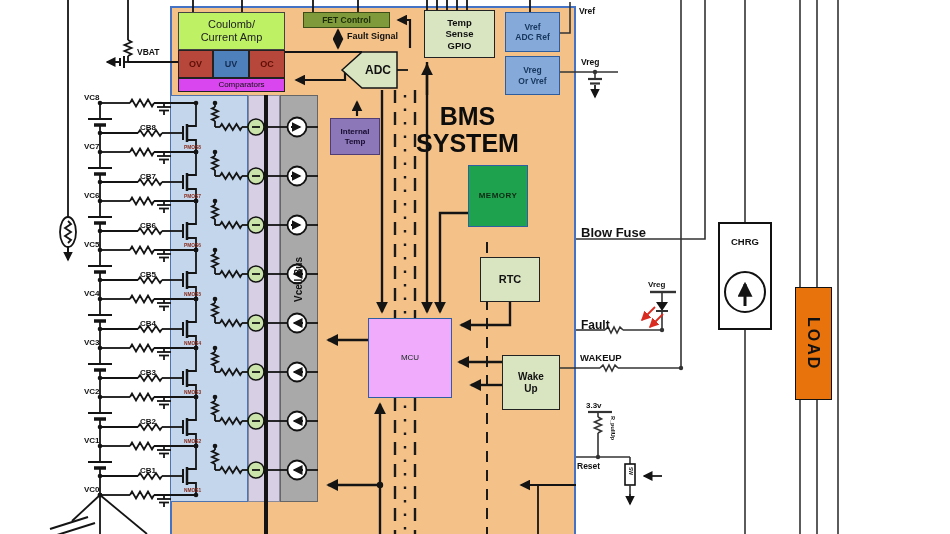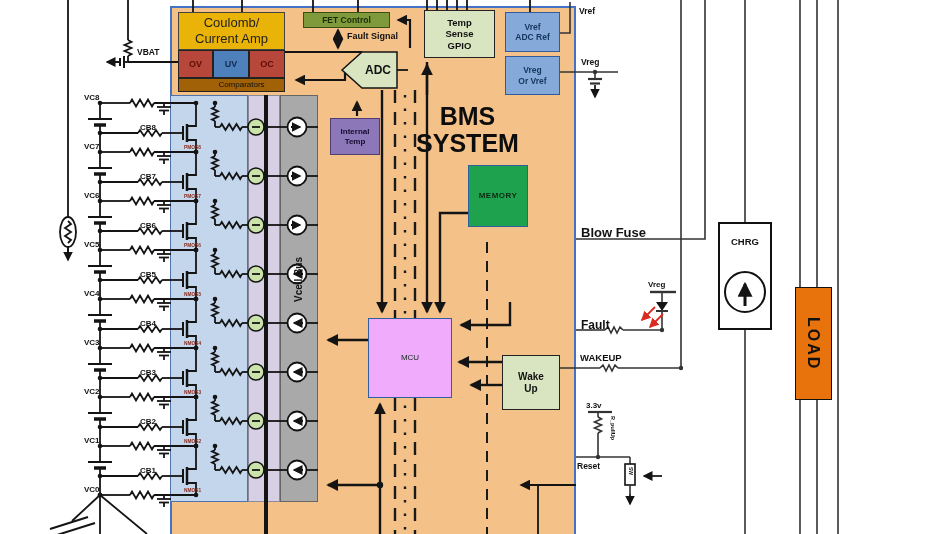--- a/index.html
+++ b/index.html
@@ -20,34 +20,34 @@
   <div class="abs" style="left:248px;top:95px;width:32px;height:407px;background:#D7D0E5;border:1px solid #8a8a9a;box-sizing:border-box;"></div>
   <div class="abs" style="left:280px;top:95px;width:38px;height:407px;background:#A9A9A9;border:1px solid #666;box-sizing:border-box;"></div>
 
   <svg class="layer" width="950" height="534">
     <line x1="395" y1="90" x2="395" y2="534" stroke="#1a1a1a" stroke-width="2.4" stroke-dasharray="13 9"></line>
     <line x1="405" y1="95" x2="405" y2="534" stroke="#1a1a1a" stroke-width="2.4" stroke-dasharray="2.5 11"></line>
     <line x1="415" y1="90" x2="415" y2="534" stroke="#1a1a1a" stroke-width="2.4" stroke-dasharray="13 9"></line>
     <line x1="487" y1="242" x2="487" y2="534" stroke="#1a1a1a" stroke-width="2" stroke-dasharray="11 8"></line>
   </svg>
 
-  <div class="box" style="left:178px;top:12px;width:107px;height:38px;background:#eab308;border:1.2px solid #444;font-size:13px;color:#222;">
+  <div class="box" style="left:178px;top:12px;width:107px;height:38px;background:#bef264;border:1.2px solid #444;font-size:11px;color:#222;">
     <span>Coulomb/</span>
     <span>Current Amp</span>
   </div>
   <div class="box" style="left:178px;top:50px;width:35px;height:28px;background:#B8473B;border:1px solid #222;font-size:9px;font-weight:bold;color:#5e0e06;">
     <span>OV</span>
   </div>
   <div class="box" style="left:213px;top:50px;width:36px;height:28px;background:#4E80BC;border:1px solid #222;font-size:9px;font-weight:bold;color:#122c52;">
     <span>UV</span>
   </div>
   <div class="box" style="left:249px;top:50px;width:36px;height:28px;background:#B8473B;border:1px solid #222;font-size:9px;font-weight:bold;color:#5e0e06;">
     <span>OC</span>
   </div>
-  <div class="box" style="left:178px;top:78px;width:107px;height:14px;background:#a16207;border:1px solid #222;font-size:8px;color:#111;padding-left:20px;">
+  <div class="box" style="left:178px;top:78px;width:107px;height:14px;background:#d946ef;border:1px solid #222;font-size:8px;color:#111;padding-left:20px;">
     <span>Comparators</span>
   </div>
   <div class="box" style="left:303px;top:12px;width:87px;height:16px;background:#7E9A3B;border:1px solid #3c4e18;font-size:8.5px;font-weight:bold;color:#1c2c08;">
     <span>FET Control</span>
   </div>
   <div class="box" style="left:424px;top:10px;width:71px;height:48px;background:#D9E5C1;border:1.3px solid #222;font-size:9.5px;font-weight:bold;color:#111;">
     <span>Temp</span>
     <span>Sense</span>
     <span>GPIO</span>
   </div>
@@ -62,20 +62,23 @@
   <div class="box" style="left:330px;top:118px;width:50px;height:37px;background:#8C78B8;border:1.2px solid #503d73;font-size:8px;font-weight:bold;color:#160b2e;">
     <span>Internal</span>
     <span>Temp</span>
   </div>
   <div class="box" style="left:400px;top:100px;width:135px;height:60px;font-size:25px;font-weight:bold;color:#0d0d0d;line-height:1.1;">
     <span>BMS</span>
     <span>SYSTEM</span>
   </div>
   <div class="box" style="left:468px;top:165px;width:60px;height:62px;background:#1FA24E;border:1.8px solid #2e5fa3;font-size:8px;font-weight:bold;color:#0d2a14;letter-spacing:.5px;">
     <span>MEMORY</span>
+  </div>
+  <div class="box" style="left:480px;top:257px;width:60px;height:45px;background:#D9E5C1;border:1.3px solid #222;font-size:11px;font-weight:bold;color:#111;">
+    <span>RTC</span>
   </div>
   <div class="box" style="left:368px;top:318px;width:84px;height:80px;background:#f0abfc;border:1.8px solid #2e5fa3;font-size:8px;font-weight:normal;color:#0d2a14;">
     <span>MCU</span>
   </div>
   <div class="box" style="left:502px;top:355px;width:58px;height:55px;background:#D9E5C1;border:1.3px solid #222;font-size:10px;font-weight:bold;color:#111;">
     <span>Wake</span>
     <span>Up</span>
   </div>
   <div class="box" style="left:718px;top:222px;width:54px;height:108px;background:#fff;border:2px solid #111;justify-content:flex-start;padding-top:12px;font-size:9.5px;font-weight:bold;color:#111;">
     <span>CHRG</span>

